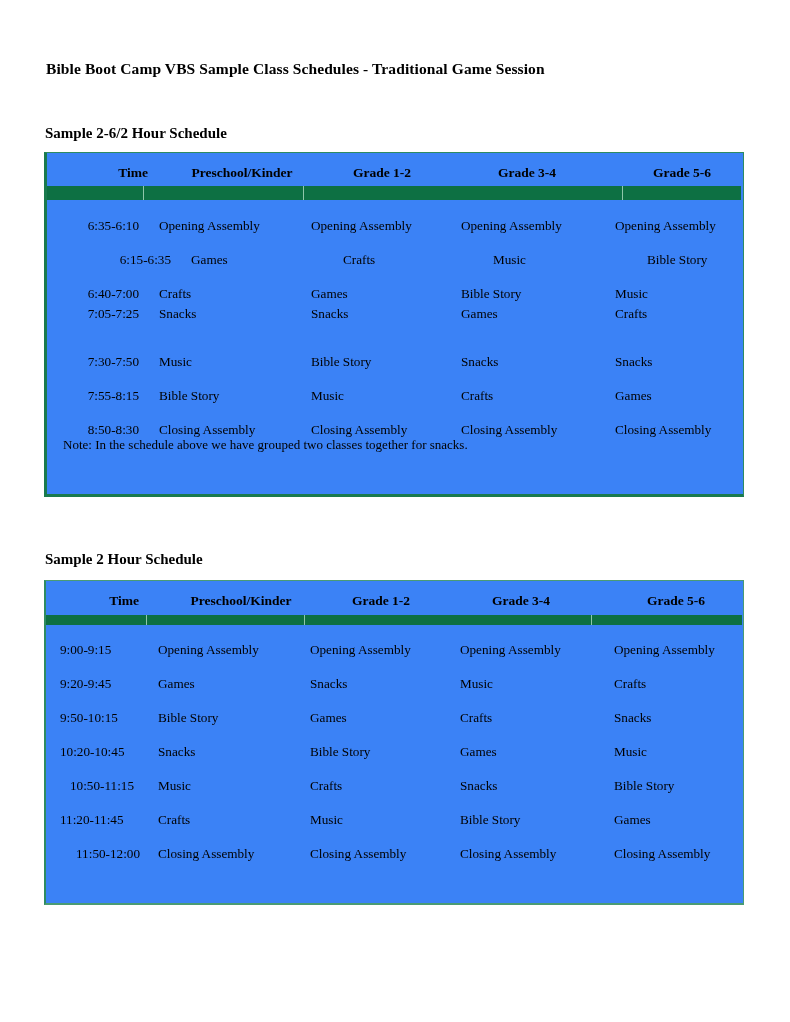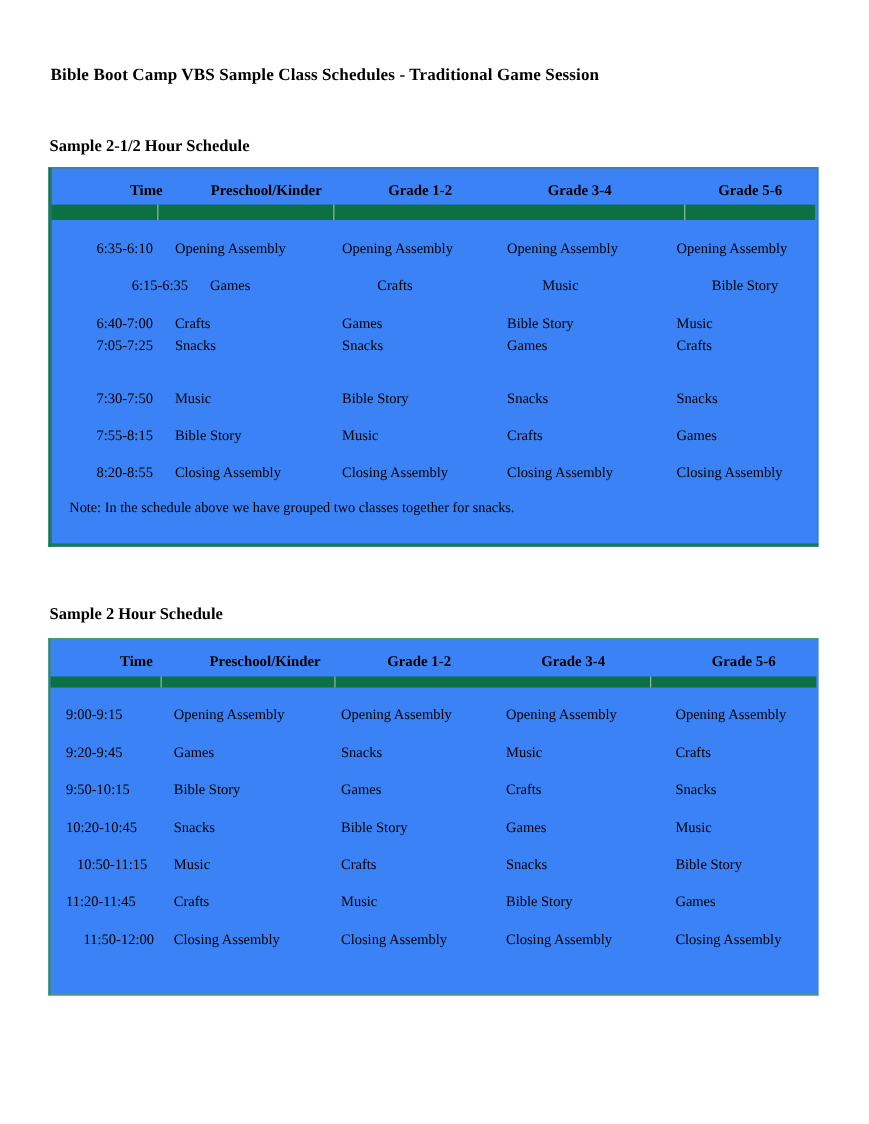--- a/index.html
+++ b/index.html
@@ -129,30 +129,30 @@
   }
   #table1-frame .cell-time { text-align: right; }
   #table2-frame .cell-time { text-align: left; }
 
   .note {
     position: absolute;
     left: 16px;
     font-size: 13px;
     white-space: nowrap;
   }
-  #t1-note { top: 300px; }
+  #t1-note { top: 284px; }
 </style>
 </head>
 <body>
 
 <div class="page">
 
   <div class="doc-title">Bible Boot Camp VBS Sample Class Schedules - Traditional Game Session</div>
 
-  <div class="section-heading" id="sec1-heading">Sample 2-1/2 Hour Schedule</div>
+  <div class="section-heading" id="sec1-heading">Sample 2-6/2 Hour Schedule</div>
 
   <div class="table-frame" id="table1-frame">
 
     <div class="hdr-row">
       <div class="hdr-cell" id="t1-h0" style="left: 50px; width: 72px; text-align: center;">Time</div>
       <div class="hdr-cell" id="t1-h1" style="left: 105px; width: 180px; text-align: center;">Preschool/Kinder</div>
       <div class="hdr-cell" id="t1-h2" style="left: 275px; width: 120px; text-align: center;">Grade 1-2</div>
       <div class="hdr-cell" id="t1-h3" style="left: 420px; width: 120px; text-align: center;">Grade 3-4</div>
       <div class="hdr-cell" id="t1-h4" style="left: 570px; width: 130px; text-align: center;">Grade 5-6</div>
     </div>
@@ -200,21 +200,21 @@
           <div class="cell" style="left: 568px;">Snacks</div>
         </div>
         <div class="data-row" style="top: 226px;">
           <div class="cell cell-time" style="left: 20px; width: 72px; text-align: right;">7:55-8:15</div>
           <div class="cell" style="left: 112px;">Bible Story</div>
           <div class="cell" style="left: 264px;">Music</div>
           <div class="cell" style="left: 414px;">Crafts</div>
           <div class="cell" style="left: 568px;">Games</div>
         </div>
         <div class="data-row" style="top: 260px;">
-          <div class="cell cell-time" style="left: 20px; width: 72px; text-align: right;">8:20-8:55</div>
+          <div class="cell cell-time" style="left: 20px; width: 72px; text-align: right;">8:50-8:30</div>
           <div class="cell" style="left: 112px;">Closing Assembly</div>
           <div class="cell" style="left: 264px;">Closing Assembly</div>
           <div class="cell" style="left: 414px;">Closing Assembly</div>
           <div class="cell" style="left: 568px;">Closing Assembly</div>
         </div>
       </div>
 
     <div class="note" id="t1-note">Note: In the schedule above we have grouped two classes together for snacks.</div>
   </div>
 

